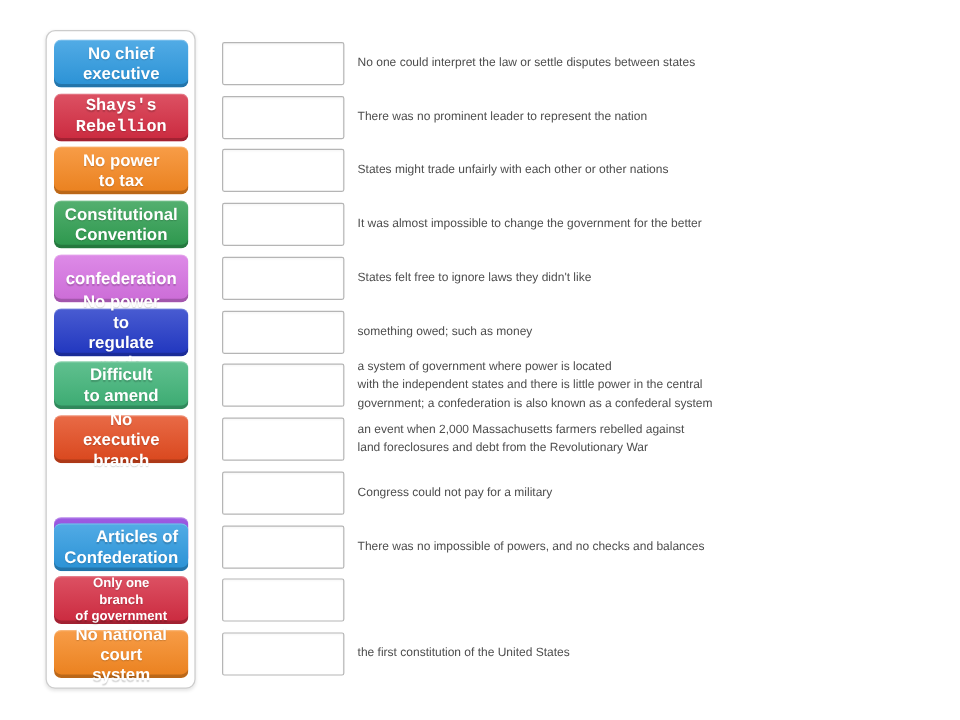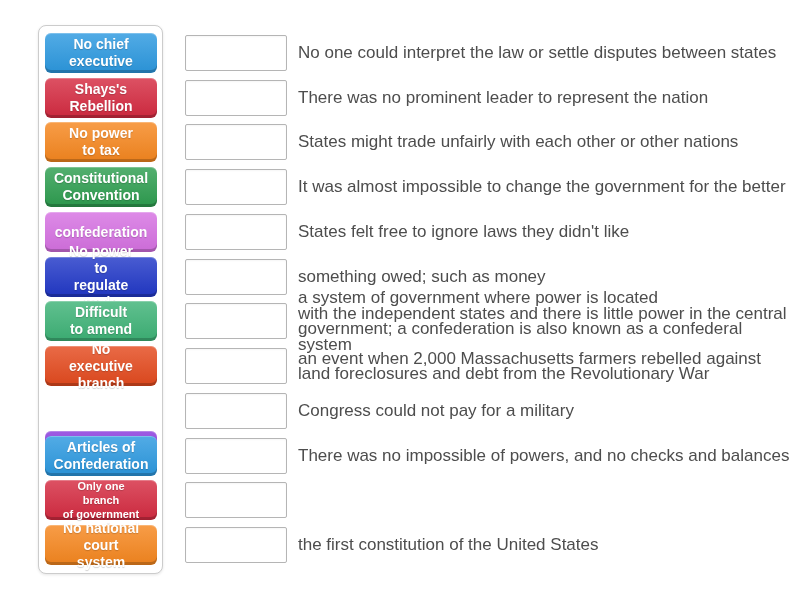--- a/index.html
+++ b/index.html
@@ -66,41 +66,41 @@
   }
   .def {
     position: absolute;
     left: 298px;
     top: 0;
     width: 492px;
     height: 40px;
     display: flex;
     align-items: center;
     color: #4d4d4d;
-    font-size: 17px;
+    font-size: 10px;
     line-height: 15.5px;
     white-space: pre-line;
   }
 </style>
 </head>
 <body>
 
 <div class="stage">
 
   <div class="terms-panel"></div>
 
   <div class="row row-1" style="top:33px">
     <div class="tile" style="background-color: rgb(44, 153, 224);">No chief
 executive</div>
     <div class="slot"></div>
     <div class="def">No one could interpret the law or settle disputes between states</div>
   </div>
 
   <div class="row row-2" style="top:78px">
-    <div class="tile" style="background-color: rgb(213, 43, 65);">Shays's
+    <div class="tile" style="background-color: rgb(213, 43, 65); font-family: Liberation Mono, monospace;">Shays's
 Rebellion</div>
     <div class="slot"></div>
     <div class="def">There was no prominent leader to represent the nation</div>
   </div>
 
   <div class="row row-3" style="top:122px">
     <div class="tile" style="background-color: rgb(246, 135, 31);">No power
 to tax</div>
     <div class="slot"></div>
     <div class="def">States might trade unfairly with each other or other nations</div>
@@ -143,21 +143,21 @@
 land foreclosures and debt from the Revolutionary War</div>
   </div>
 
   <div class="row row-9" style="top:391px">
     <div class="tile" style="background-color: rgb(136, 56, 220); margin-top: 40px;">debt</div>
     <div class="slot"></div>
     <div class="def">Congress could not pay for a military</div>
   </div>
 
   <div class="row row-10" style="top:436px">
-    <div class="tile" style="background-color: rgb(44, 153, 224);">Articles of
+    <div class="tile" style="background-color: rgb(44, 153, 224); text-align: right;">Articles of
 Confederation</div>
     <div class="slot"></div>
     <div class="def">There was no impossible of powers, and no checks and balances</div>
   </div>
 
   <div class="row row-11" style="top:480px">
     <div class="tile" style="background-color: rgb(213, 43, 65);">Only one branch
 of government</div>
     <div class="slot"></div>
   </div>

